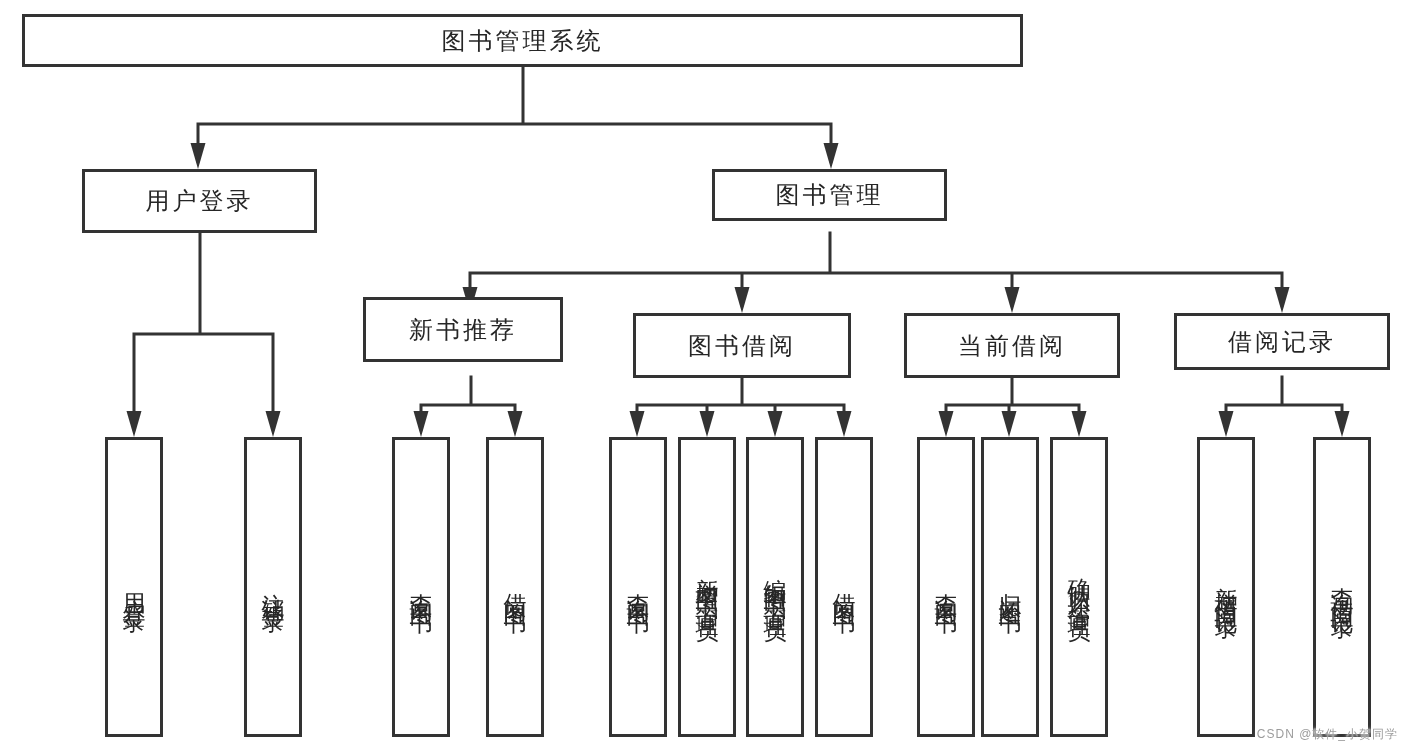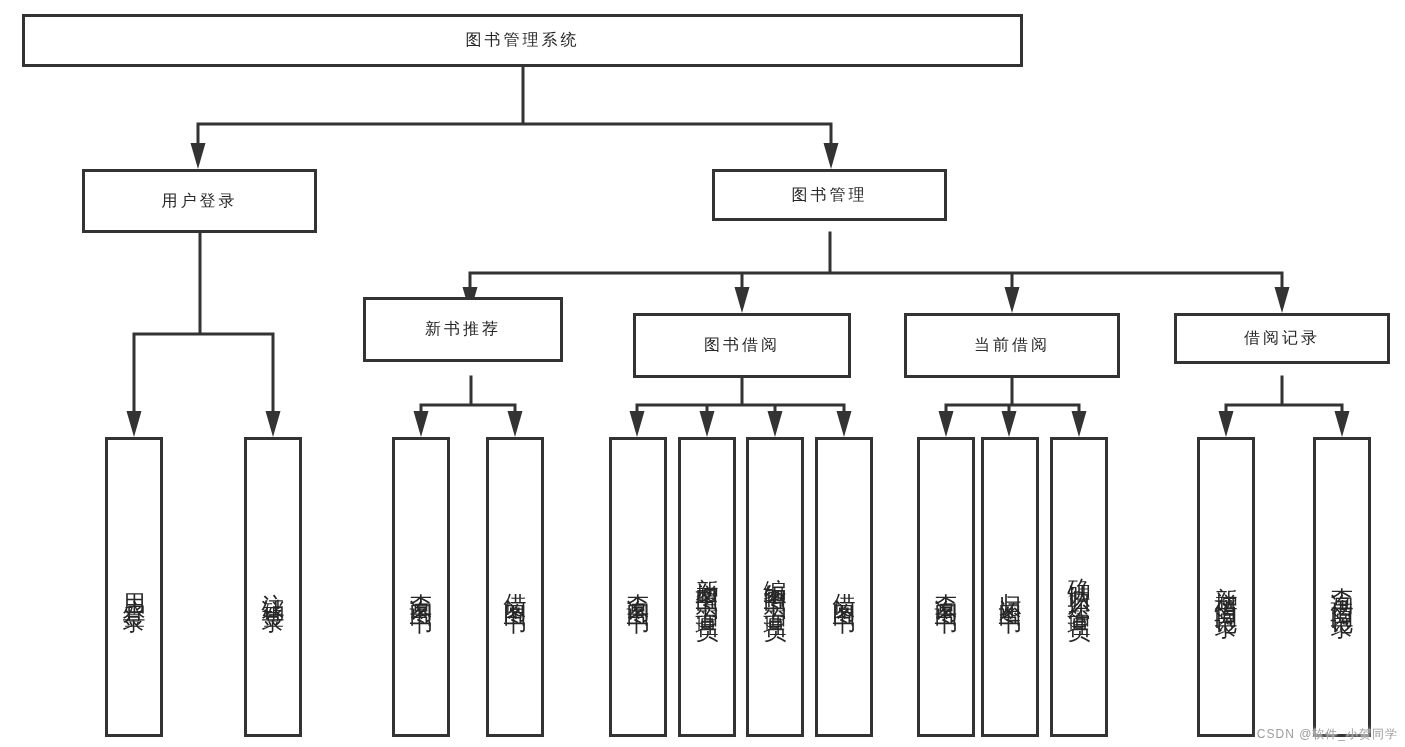--- a/index.html
+++ b/index.html
@@ -32,21 +32,21 @@
     border: 3px solid var(--line);
     background: var(--bg);
     color: var(--text);
     display: flex;
     align-items: center;
     justify-content: center;
     z-index: 1;
     text-align: center;
   }
   .box.h {
-    font-size: 16px;
+    font-size: 24px;
     letter-spacing: 3px;
     white-space: nowrap;
   }
   .box.v {
     writing-mode: vertical-rl;
     text-orientation: mixed;
     font-size: 23px;
     letter-spacing: 6px;
     line-height: 1;
   }
@@ -91,21 +91,21 @@
     </svg>
 
   <div class="box h" style="left:22px; top:14px; width:1001px; height:53px;">图书管理系统</div>
 
   <div class="box h" style="left:82px; top:169px; width:235px; height:64px;">用户登录</div>
   <div class="box h" style="left:712px; top:169px; width:235px; height:52px;">图书管理</div>
 
   <div class="box h" style="left:363px; top:297px; width:200px; height:65px;">新书推荐</div>
   <div class="box h" style="left:633px; top:313px; width:218px; height:65px;">图书借阅</div>
   <div class="box h" style="left:904px; top:313px; width:216px; height:65px;">当前借阅</div>
-  <div class="box h" style="left:1174px; top:313px; width:216px; height:51px;">借阅记录</div>
+  <div class="box h" style="left:1174px; top:313px; width:216px; height:57px;">借阅记录</div>
 
   <div class="box v" style="left:105px; top:437px; width:58px; height:300px;">用户登录</div>
   <div class="box v" style="left:244px; top:437px; width:58px; height:300px;">注销登录</div>
 
   <div class="box v" style="left:392px; top:437px; width:58px; height:300px;">查询图书</div>
   <div class="box v" style="left:486px; top:437px; width:58px; height:300px;">借阅图书</div>
 
   <div class="box v" style="left:609px; top:437px; width:58px; height:300px;">查询图书</div>
   <div class="box v" style="left:678px; top:437px; width:58px; height:300px;">新增图书（管理员）</div>
   <div class="box v" style="left:746px; top:437px; width:58px; height:300px;">编辑图书（管理员）</div>

